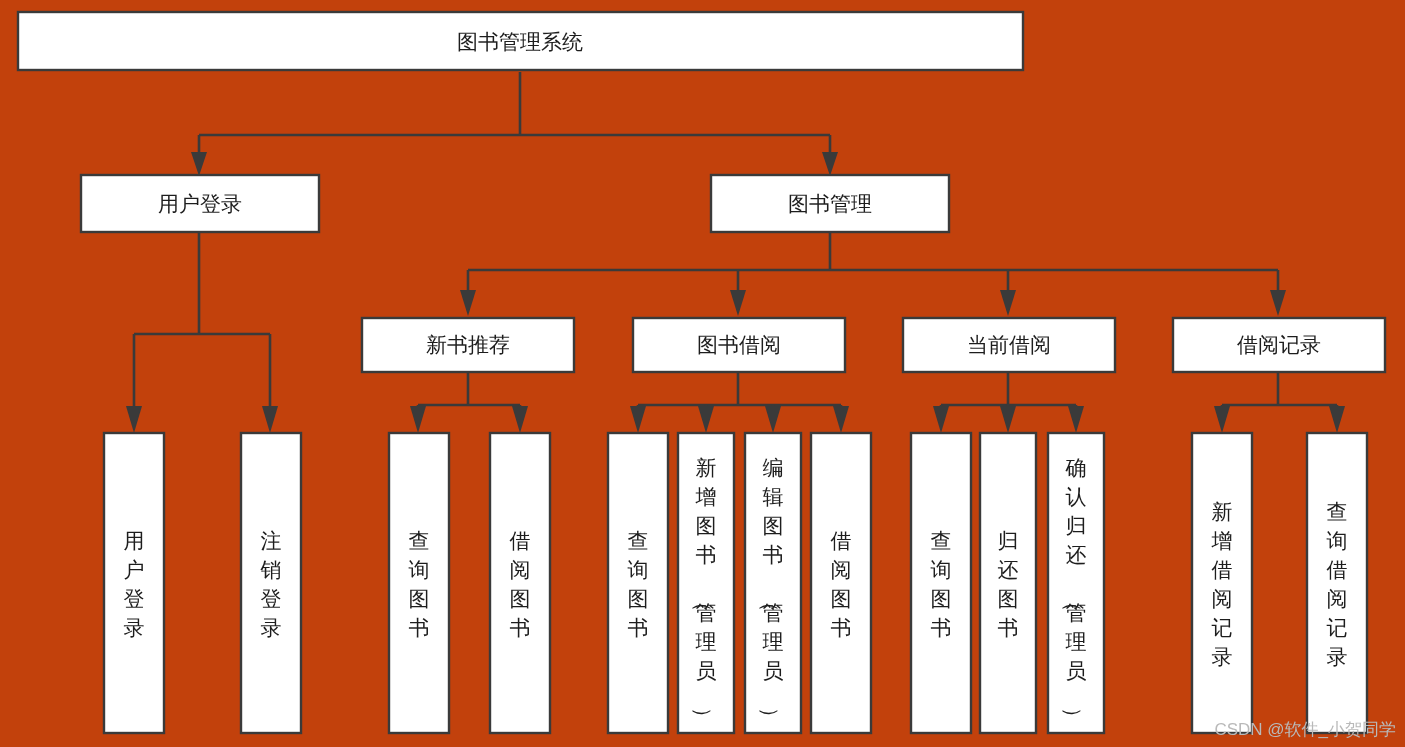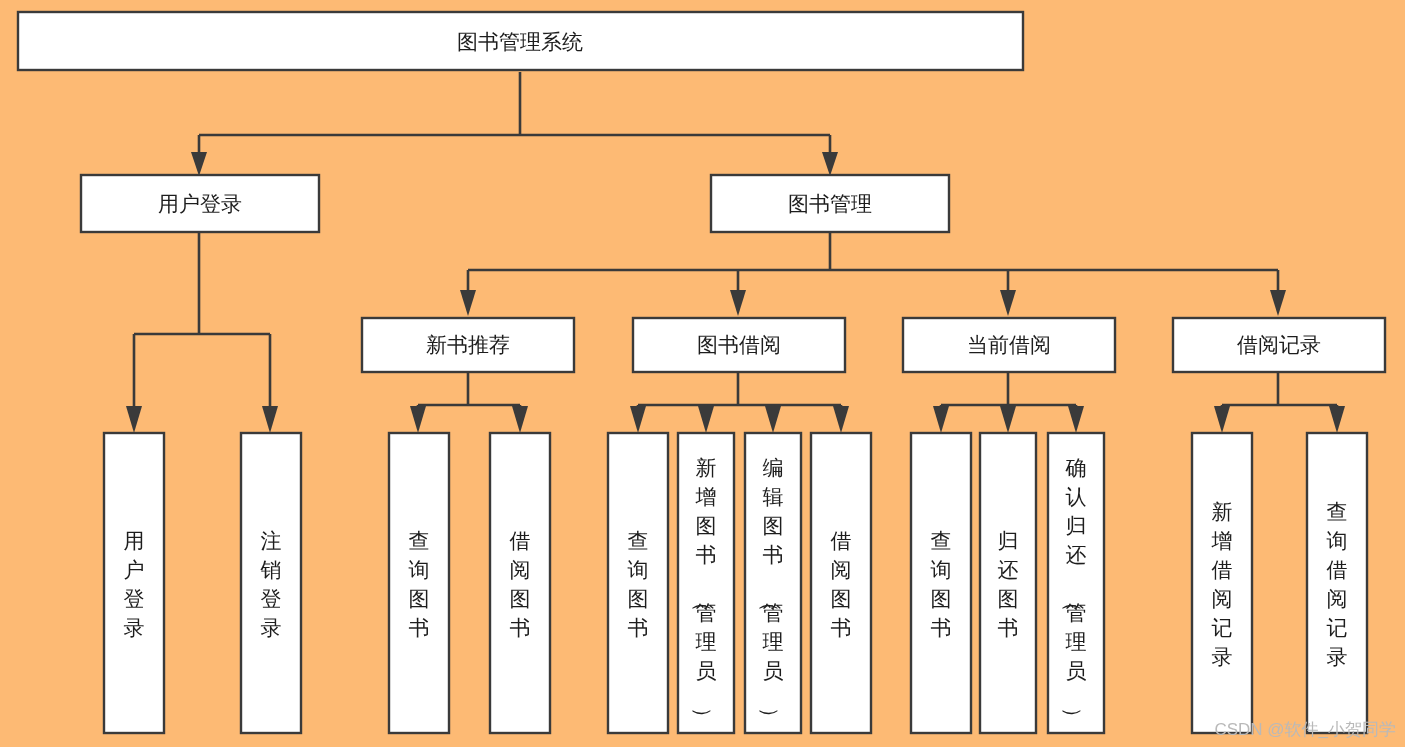--- a/index.html
+++ b/index.html
@@ -8,21 +8,21 @@
     padding: 0;
     background: #ffffff;
   }
   body {
     font-family: "Liberation Sans", "DejaVu Sans", sans-serif;
   }
   #diagram-root {
     position: relative;
     width: 1405px;
     height: 747px;
-    background: #fdba74;
+    background: #c2410c;
     overflow: hidden;
   }
   svg#flow-svg {
     position: absolute;
     left: 0;
     top: 0;
     width: 1405px;
     height: 747px;
     display: block;
   }

